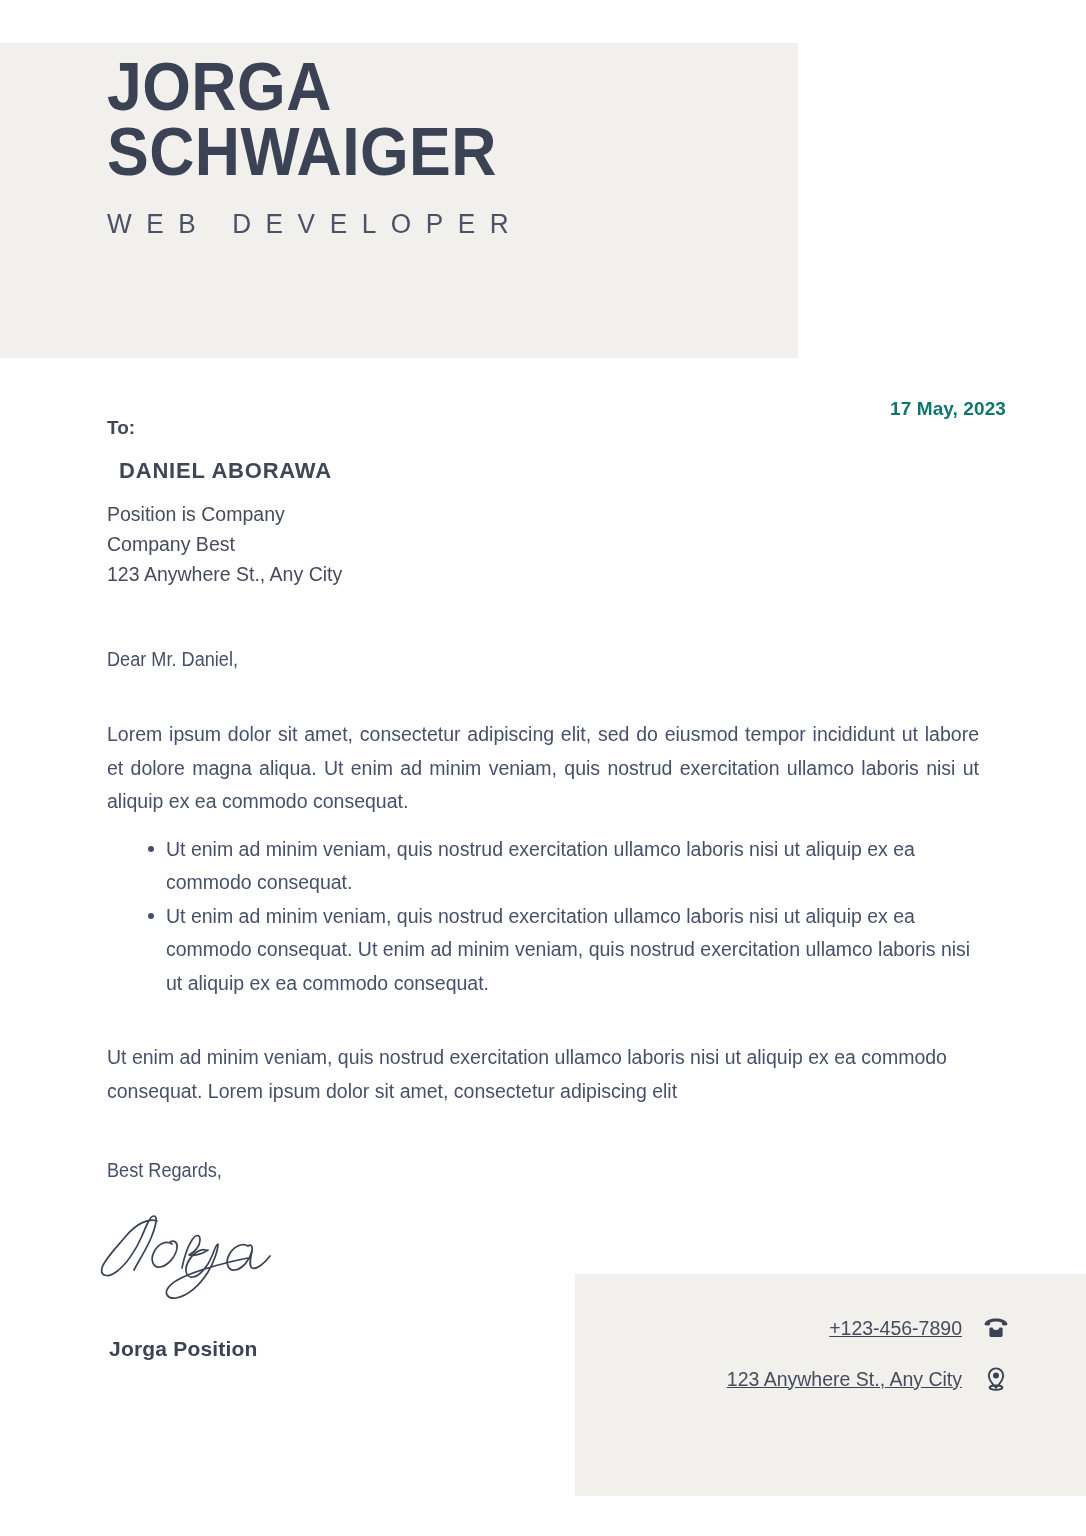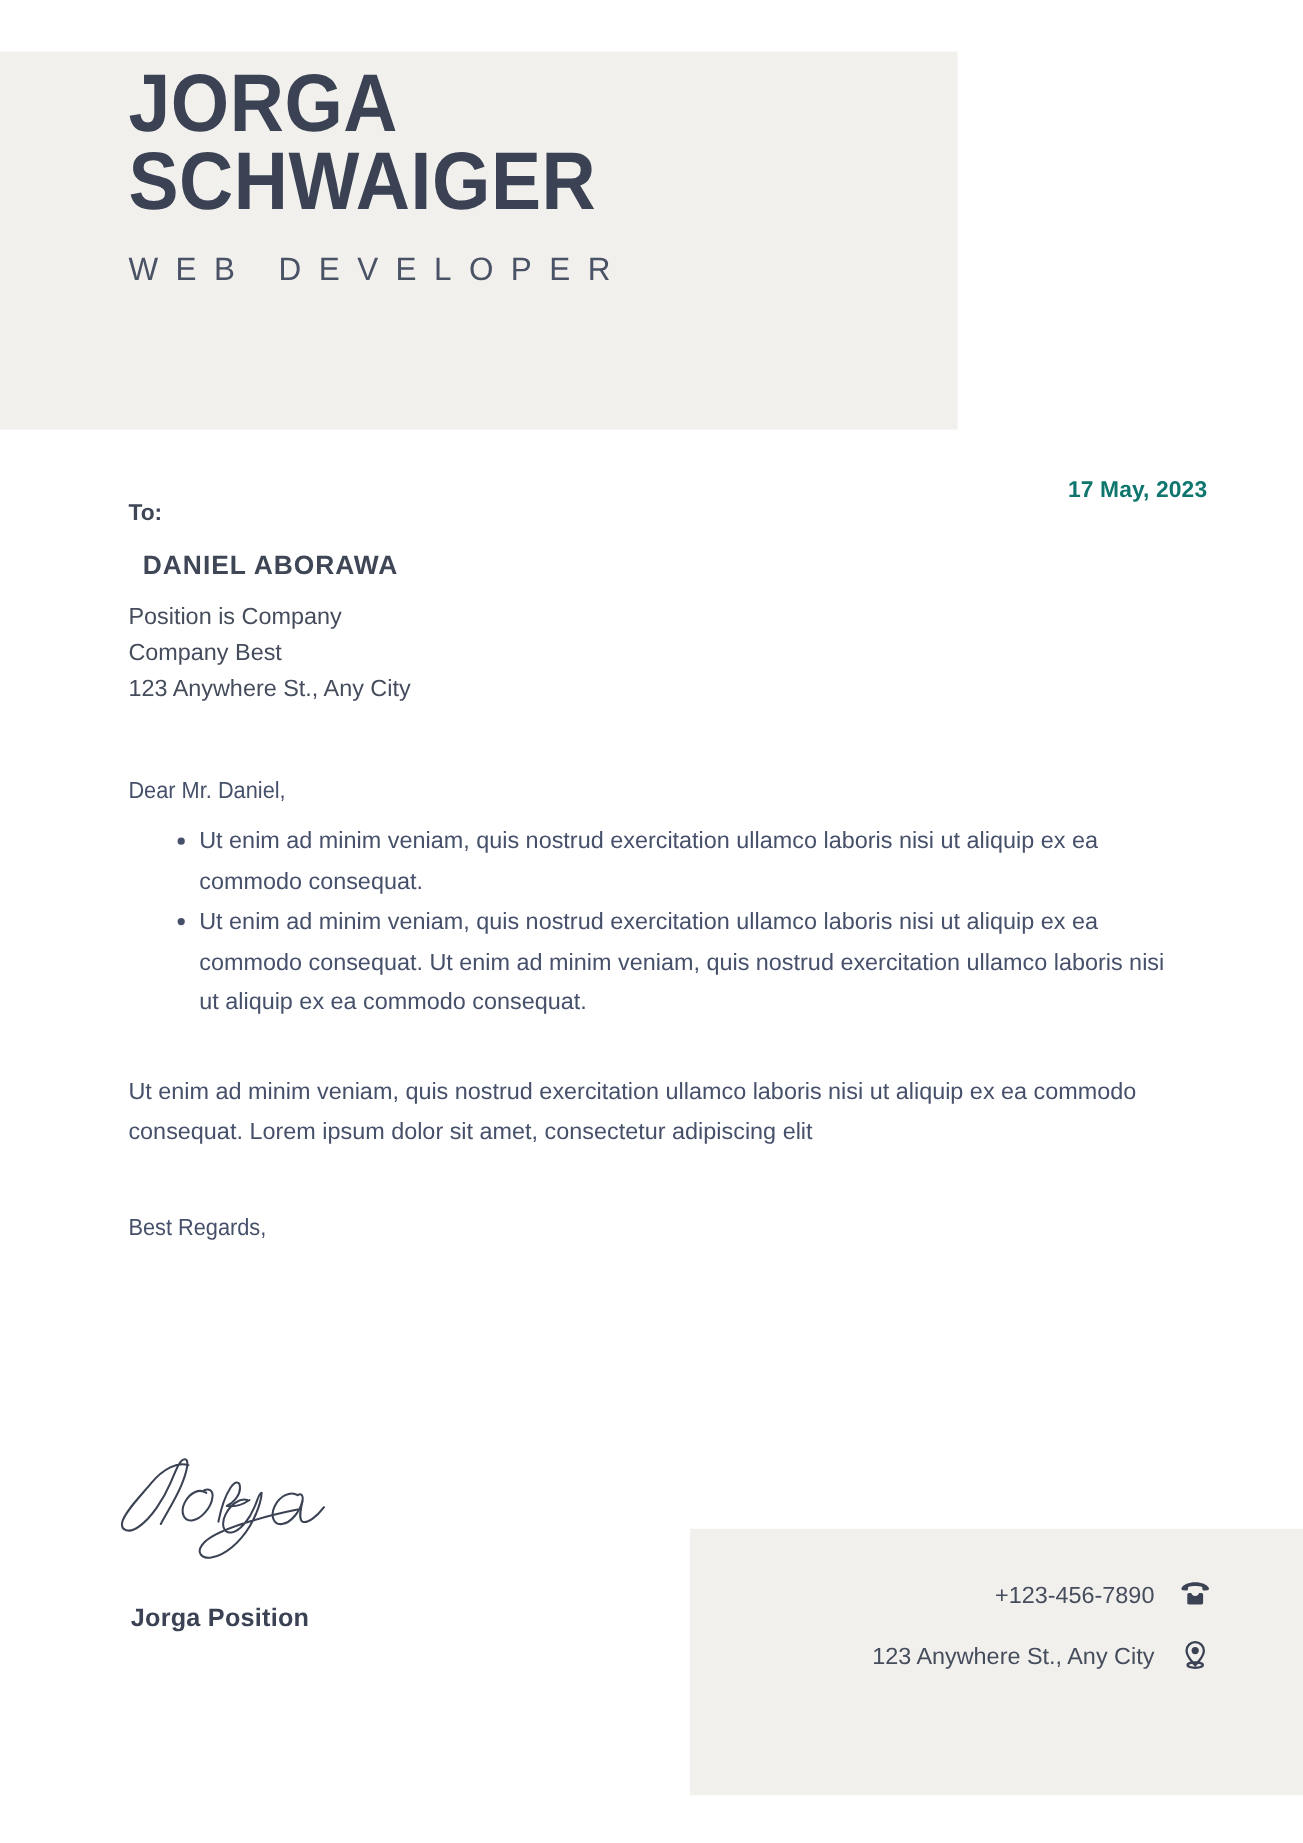--- a/index.html
+++ b/index.html
@@ -193,23 +193,24 @@
   .contact-rows {
     position: absolute;
     right: 76px;
     top: 40px;
     display: flex;
     flex-direction: column;
     gap: 23px;
   }
   .contact-row {
     display: flex;
-    align-items: flex-end;
+    align-items: center;
     justify-content: flex-end;
     gap: 20px;
+    text-decoration: underline;
   }
   .contact-text {
     font-size: 19.5px;
     color: #454c5c;
     text-align: right;
     white-space: nowrap;
   }
   .contact-icon {
     width: 28px;
     height: 28px;
@@ -239,20 +240,21 @@
   <div class="recipient">
     <p class="to-label">To:</p>
     <p class="to-name">DANIEL ABORAWA</p>
     <p class="addr-line addr-first">Position is Company</p>
     <p class="addr-line">Company Best</p>
     <p class="addr-line">123 Anywhere St., Any City</p>
   </div>
 
   <div class="letter">
     <p class="salutation">Dear Mr. Daniel,</p>
+    <p class="para">Lorem ipsum dolor sit amet, consectetur adipiscing elit, sed do eiusmod tempor incididunt ut labore et dolore magna aliqua. Ut enim ad minim veniam, quis nostrud exercitation ullamco laboris nisi ut aliquip ex ea commodo consequat.</p>
     <ul class="bullets">
       <li>Ut enim ad minim veniam, quis nostrud exercitation ullamco laboris nisi ut aliquip ex ea commodo consequat.</li>
       <li>Ut enim ad minim veniam, quis nostrud exercitation ullamco laboris nisi ut aliquip ex ea commodo consequat. Ut enim ad minim veniam, quis nostrud exercitation ullamco laboris nisi ut aliquip ex ea commodo consequat.</li>
     </ul>
     <p class="para para-last">Ut enim ad minim veniam, quis nostrud exercitation ullamco laboris nisi ut aliquip ex ea commodo consequat. Lorem ipsum dolor sit amet, consectetur adipiscing elit</p>
     <p class="regards">Best Regards,</p>
   </div>
 
   <div class="signature-wrap">
     <svg width="200" height="96" viewBox="0 0 200 96" fill="none" xmlns="http://www.w3.org/2000/svg">

